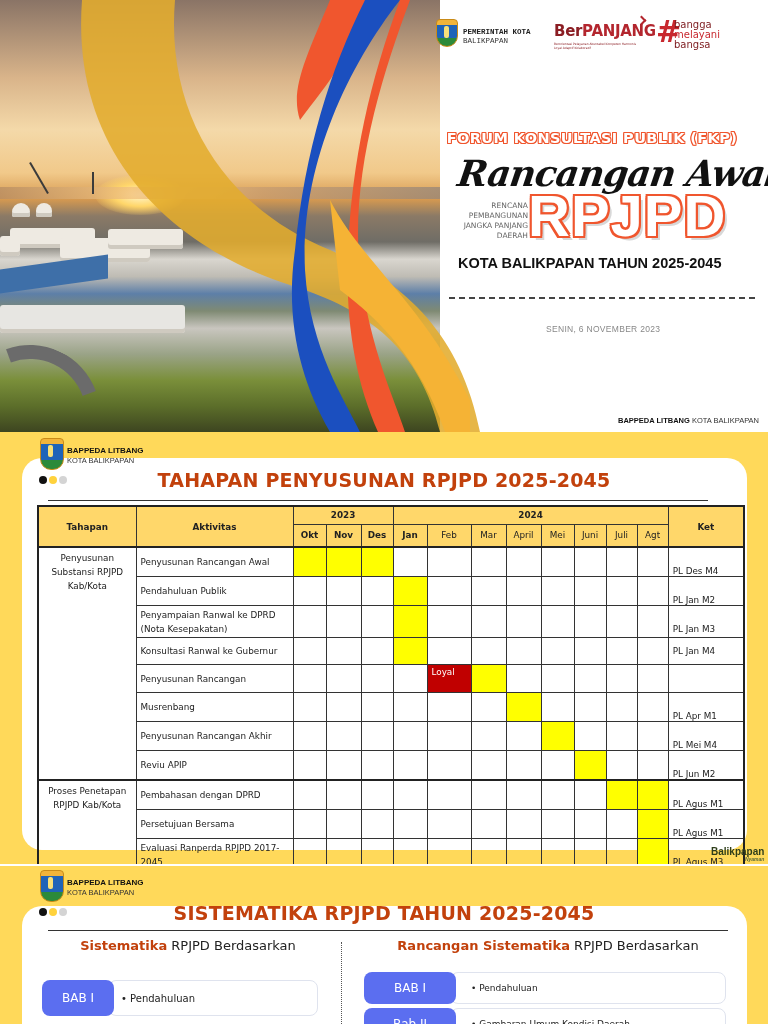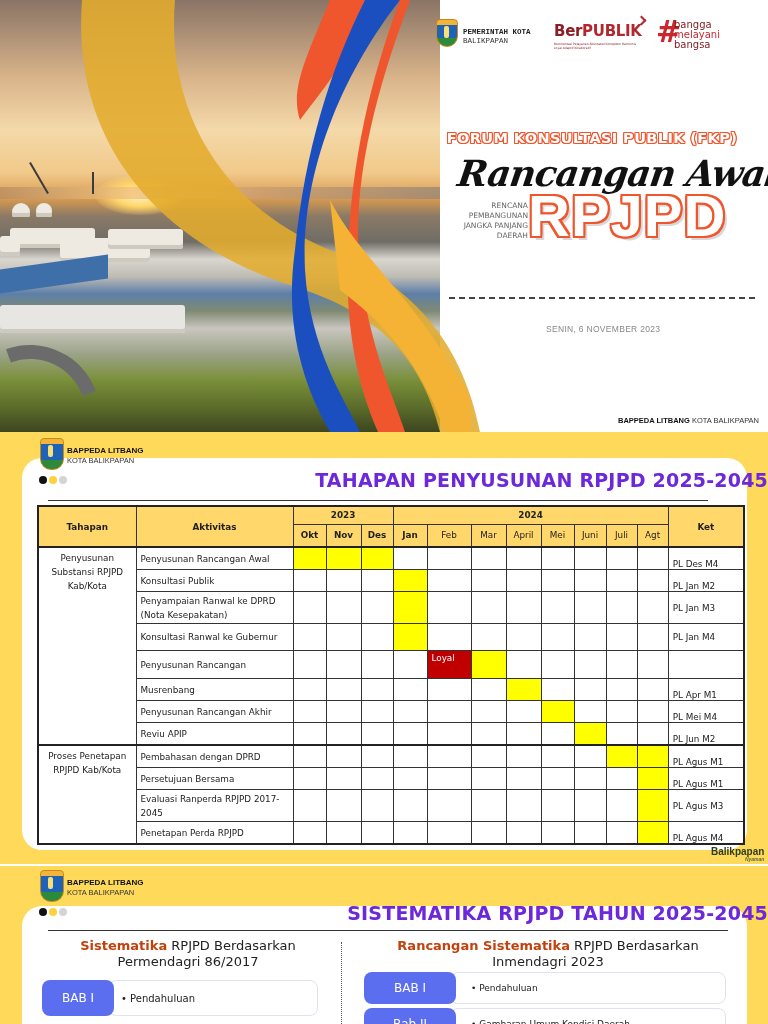--- a/index.html
+++ b/index.html
@@ -52,30 +52,30 @@
   .divider-line { position: absolute; left: 0; top: 864px; width: 768px; height: 2px; background: #ffffff; }
   .card { position: absolute; left: 22px; background: #ffffff; border-radius: 20px; }
   .slide2 .card { top: 26px; width: 725px; height: 392px; }
   .slide3 .card { top: 40px; width: 725px; height: 140px; }
   .hdr-logo { position: absolute; left: 40px; top: 6px; width: 120px; height: 34px; }
   .hdr-logo .crest { left: 0; top: 0; width: 24px; height: 32px; }
   .hdr-logo .l1 { position: absolute; left: 27px; top: 8px; font-family: "Liberation Sans", sans-serif; font-size: 8px; font-weight: bold; color: #111; white-space: nowrap; }
   .hdr-logo .l2 { position: absolute; left: 27px; top: 18px; font-family: "Liberation Sans", sans-serif; font-size: 7.5px; color: #333; white-space: nowrap; }
   .dots { position: absolute; left: 39px; display: flex; gap: 2px; }
   .dots span { display: block; width: 8px; height: 8px; border-radius: 50%; }
-  .slide-title { position: absolute; left: 0; width: 768px; text-align: right; font-family: "DejaVu Sans", sans-serif; font-weight: bold; font-size: 19px; color: #6d28d9; letter-spacing: 0.2px; }
+  .slide-title { position: absolute; left: 0; width: 768px; text-align: center; font-family: "DejaVu Sans", sans-serif; font-weight: bold; font-size: 19px; color: #c2410c; letter-spacing: 0.2px; }
   .title-rule { position: absolute; left: 48px; height: 1px; background: #333; }
 
   
   table.gantt { position: absolute; left: 37px; top: 73px; width: 706px; border-collapse: collapse; font-family: "DejaVu Sans", sans-serif; font-size: 8.8px; color: #222; border: 2px solid #222; table-layout: fixed; }
   table.gantt th, table.gantt td { border: 1px solid #333; padding: 0 4px; }
   table.gantt th { background: #ffd76a; font-weight: bold; text-align: center; font-size: 8.8px; height: 23px; }
   table.gantt td.tahapan { text-align: center; vertical-align: top; padding-top: 3px; line-height: 14px; }
   table.gantt td.akt { line-height: 14px; }
-  table.gantt td.ket { vertical-align: top; padding-top: 11px; }
+  table.gantt td.ket { vertical-align: top; padding-top: 18px; }
   table.gantt td.m { padding: 0; }
   table.gantt td.y { background: #ffff00; }
   table.gantt td.r { background: #c00000; color: #ffffff; vertical-align: top; padding: 2px 0 0 4px; }
   table.gantt td.thick-top { border-top: 2px solid #222; }
 
   .balikpapan-brand { position: absolute; left: 711px; top: 414px; font-family: "Liberation Sans", sans-serif; font-size: 10px; font-weight: bold; color: #2f3e1a; }
   .balikpapan-brand small { display: block; font-size: 5px; font-style: italic; text-align: right; color: #5a6a3a; margin-top: -1px; }
 
   
   .sis-col { position: absolute; top: 72px; text-align: center; font-family: "DejaVu Sans", sans-serif; font-size: 13px; color: #222; line-height: 16px; }
@@ -113,21 +113,21 @@
     <path d="M330 200 C360 260 420 300 470 400 L470 432 L445 432 C420 360 380 320 340 290 Z" fill="#f5b335"></path>
   </svg>
 
   <div class="logos">
     <div class="logo-pemkot">
       <div class="crest" style="left:0;top:0;"></div>
       <span class="t1">PEMERINTAH KOTA</span>
       <span class="t2">BALIKPAPAN</span>
     </div>
     <div class="logo-berakhlak">
-      <div class="word"><span>Ber</span><b>PUBLIK</b></div>
+      <div class="word"><span>Ber</span><b>PANJANG</b></div>
       <div class="tick"></div>
       <div class="sub">Berorientasi Pelayanan Akuntabel Kompeten Harmonis Loyal Adaptif Kolaboratif</div>
     </div>
     <div class="logo-bangga">
       <span class="hash">#</span>
       <div class="words">
         <div class="w1">bangga</div>
         <div class="w2">melayani</div>
         <div class="w3">bangsa</div>
       </div>
@@ -136,20 +136,21 @@
 
   <div class="fkp">FORUM KONSULTASI PUBLIK (FKP)</div>
   <div class="ranc">Rancangan Awal</div>
   <div class="rpjpd-small">
     <div>RENCANA</div>
     <div>PEMBANGUNAN</div>
     <div>JANGKA PANJANG</div>
     <div>DAERAH</div>
   </div>
   <div class="rpjpd-big">RPJPD</div>
+  <div class="kota-title">KOTA BALIKPAPAN TAHUN 2025-2045</div>
   <div class="dotted"></div>
   <div class="date">SENIN, 6 NOVEMBER 2023</div>
   <div class="bappeda-foot"><b>BAPPEDA LITBANG</b><span> KOTA BALIKPAPAN</span></div>
 </section>
 
 <section class="slide slide2">
   <div class="card"></div>
   <div class="hdr-logo">
     <div class="crest"></div>
     <span class="l1">BAPPEDA LITBANG</span>
@@ -215,21 +216,21 @@
           <td class="m thick-top"></td>
           <td class="m thick-top"></td>
           <td class="m thick-top"></td>
           <td class="m thick-top"></td>
           <td class="m thick-top"></td>
           <td class="m thick-top"></td>
         <td class="ket thick-top">PL Des M4</td>
       </tr>
 
       <tr style="height:19px;">
-        <td class="akt">Konsultasi Publik</td>
+        <td class="akt">Pendahuluan Publik</td>
         <td class="m"></td>
           <td class="m"></td>
           <td class="m"></td>
         <td class="m y"></td>
           <td class="m"></td>
           <td class="m"></td>
           <td class="m"></td>
           <td class="m"></td>
           <td class="m"></td>
           <td class="m"></td>
@@ -418,26 +419,24 @@
   <div class="dots" style="top:42px;">
     <span style="background:#111;"></span>
     <span style="background:#ffd23c;"></span>
     <span style="background:#d4d4d4;"></span>
   </div>
   <div class="slide-title" style="top:36px;">SISTEMATIKA RPJPD TAHUN 2025-2045</div>
   <div class="title-rule" style="top:64px;width:680px;"></div>
 
   <div class="sis-col" style="left:48px;width:280px;">
     <div><b>Sistematika</b><span> RPJPD Berdasarkan</span></div>
-    <div>Permendagri 86/2017</div>
   </div>
   <div class="vdiv"></div>
   <div class="sis-col" style="left:358px;width:380px;">
     <div><b>Rancangan Sistematika</b><span> RPJPD Berdasarkan</span></div>
-    <div>Inmendagri 2023</div>
   </div>
 
   <div class="bab-row" style="left:42px;top:114px;width:276px;">
     <div class="bab-box" style="width:72px;">BAB I</div>
     <div class="bab-desc" style="left:66px;width:210px;padding-left:12px;">•&nbsp;<span>Pendahuluan</span></div>
   </div>
 
   <div class="bab-row" style="left:364px;top:106px;width:362px;height:32px;">
     <div class="bab-box" style="width:92px;">BAB I</div>
     <div class="bab-desc" style="left:86px;width:276px;padding-left:20px;font-size:9px;">•&nbsp;<span>Pendahuluan</span></div>

